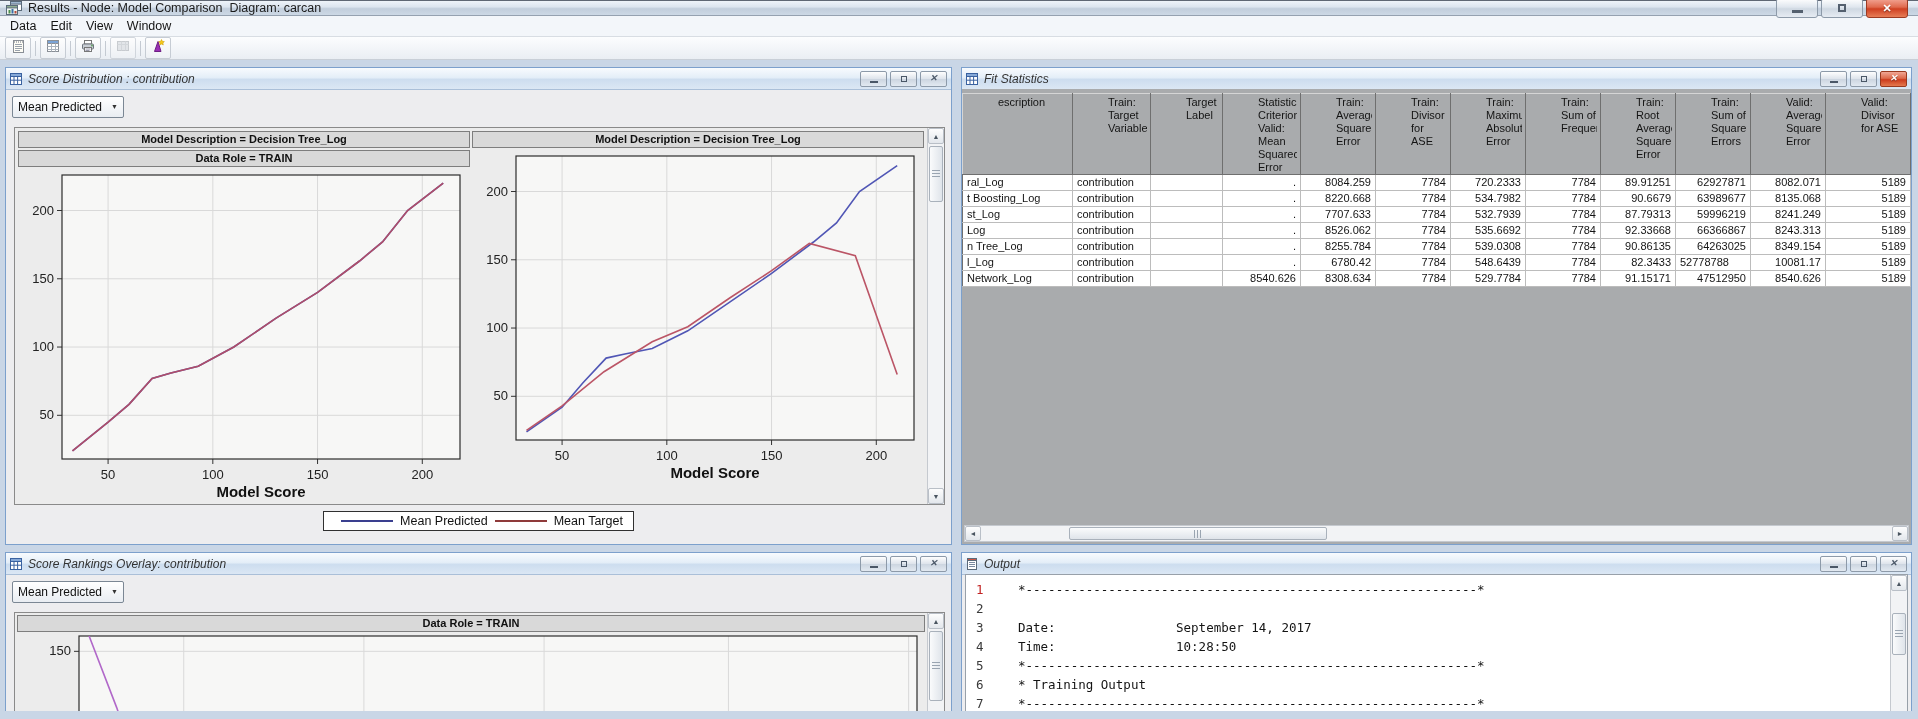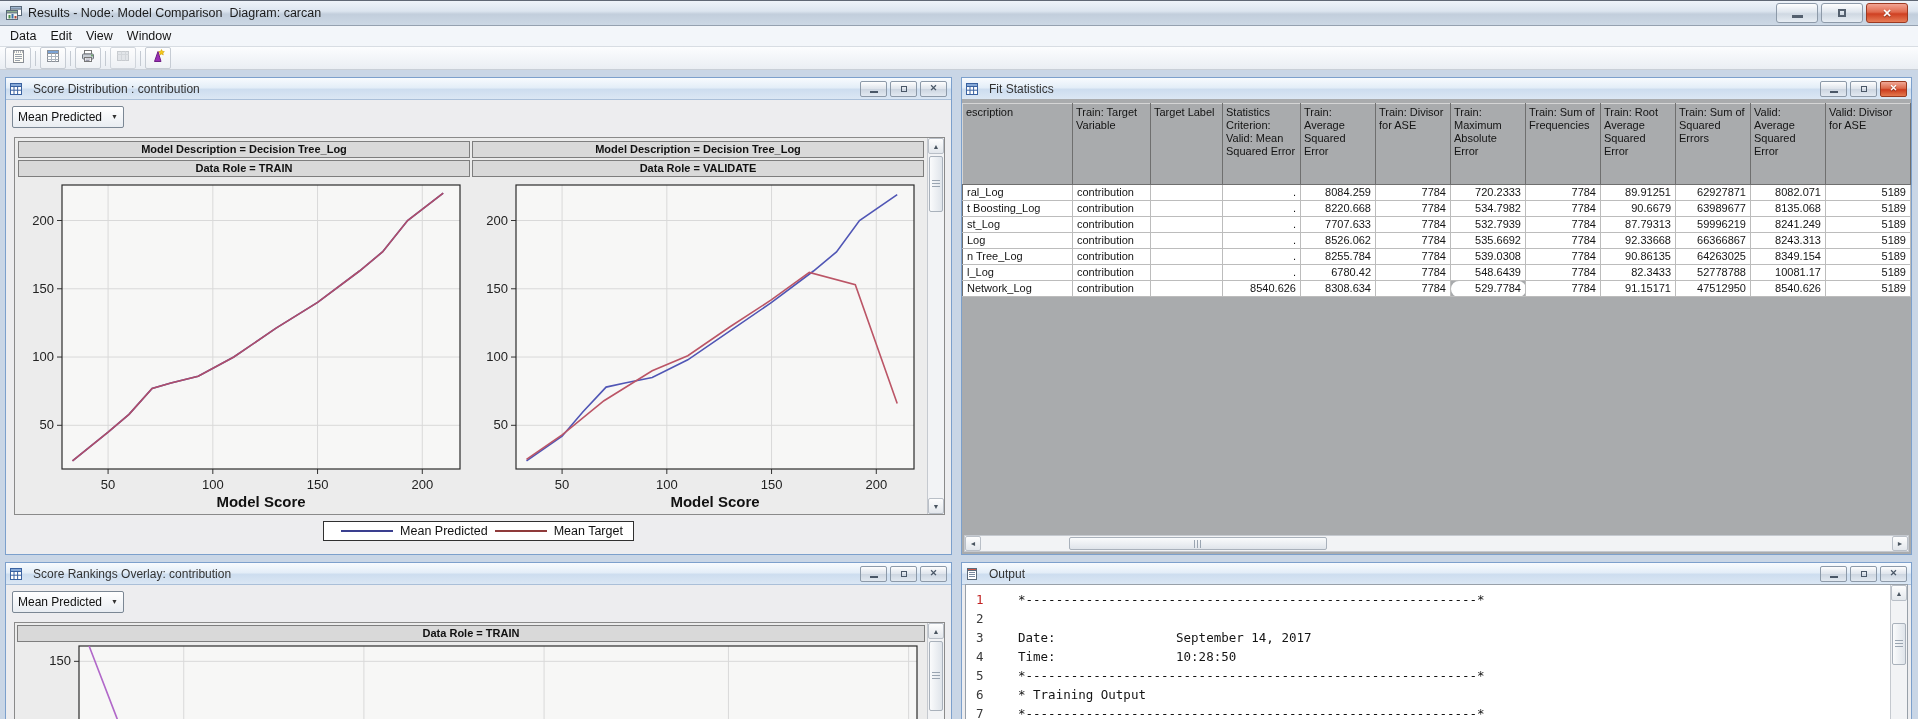--- a/index.html
+++ b/index.html
@@ -1,20 +1,20 @@
 <!DOCTYPE html>
 <html><head>
 <meta charset="utf-8">
 <style>
   html,body{margin:0;padding:0;}
   body{width:1918px;height:719px;overflow:hidden;font-family:"Liberation Sans",sans-serif;background:#c9d6e6;}
   .app{width:1918px;height:719px;position:relative;}
 
   
-  .titlebar{height:26px;border-top:1px solid #5f6774;border-bottom:1px solid #95a1b0;
+  .titlebar{height:16px;border-top:1px solid #5f6774;border-bottom:1px solid #95a1b0;
     background:linear-gradient(#eef3f9,#dce5ef 42%,#c2cedc 55%,#ccd8e5);
     display:flex;align-items:center;padding:5px 6px;box-sizing:border-box;}
   .title-ico{display:flex;margin-right:6px;}
   .title-text{font-size:12.5px;color:#1b1b1b;white-space:pre;flex:1;}
   .win-controls{display:flex;gap:3px;padding-right:4px;}
   .btn-main{width:40px;height:18px;border:1px solid #8d9aa9;border-radius:3px;
     background:linear-gradient(#fefefe,#dfe6ee 45%,#cfd8e2 55%,#e6ecf3);
     display:flex;align-items:center;justify-content:center;cursor:default;}
   .btn-main.close{background:linear-gradient(#f2a493,#e06a4e 45%,#cf4022 55%,#e77d57);border-color:#9c3a22;}
   .g-min{width:11px;height:3px;background:#54606f;margin-top:7px;}
@@ -28,21 +28,21 @@
   .tbtn{width:24px;height:20px;display:flex;align-items:center;justify-content:center;
     border:1px solid #c6ccd4;border-radius:2px;background:linear-gradient(#fefefe,#eef1f5);margin:0 1px;}
   .tbtn.disabled{opacity:.75;}
   .tsep{width:1px;height:15px;background:#c4cad2;margin:0 3px;}
 
   .workspace{position:relative;height:651px;background:#c9d6e6;overflow:hidden;}
 
   
   .panel{position:absolute;border:1px solid #7ca0cc;background:#ededef;box-sizing:border-box;overflow:hidden;}
   .ptitle{height:21px;background:linear-gradient(#f8fbfe,#e4eef8 45%,#cdddef 55%,#dbe7f4);
-    border-bottom:1px solid #aabfd8;display:flex;align-items:center;gap:5px;padding:0 4px;}
+    border-bottom:1px solid #aabfd8;display:flex;align-items:center;padding:0 4px;font-style:italic;}
   .ptext{flex:1;font-size:12px;color:#333;}
   .pbtns{display:flex;gap:3px;}
   .pbtn{width:25px;height:14px;border:1px solid #8d9aa9;border-radius:2px;
     background:linear-gradient(#fefefe,#dde3eb 50%,#ccd5e0 51%,#e2e9f1);
     display:flex;align-items:center;justify-content:center;}
   .pbtn.red{background:linear-gradient(#f0a795,#dd6a4c 45%,#cc3c1e 55%,#e4794f);border-color:#993a20;}
   .pg-min{width:8px;height:2px;background:#4a5767;margin-top:6px;}
   .pg-res{width:6px;height:6px;border:1.5px solid #4a5767;box-sizing:border-box;}
   .pg-x{font-size:9px;font-weight:bold;color:#4a5767;line-height:1;}
   .pbtn.red .pg-x{color:#fff;text-shadow:0 1px 1px rgba(0,0,0,.4);}
@@ -87,21 +87,21 @@
     border:1px solid #a9b1bb;border-radius:2px;display:flex;align-items:center;justify-content:center;box-sizing:border-box;}
   .griph{width:8px;height:8px;background:repeating-linear-gradient(90deg,#9aa5b1 0 1px,transparent 1px 3px);}
 
   
   .fs-body{position:absolute;top:21px;left:0;right:0;bottom:0;background:#a9abad;overflow:hidden;}
   table.fs-table{border-collapse:collapse;table-layout:fixed;margin-top:4px;border:1px solid #707070;
     font-size:11px;color:#141414;width:948px;}
   table.fs-table th{background:#a9abad;border-top:1px solid #d5d5d5;border-left:1px solid #d5d5d5;
     border-right:1px solid #6f6f6f;border-bottom:1px solid #6f6f6f;font-weight:normal;text-align:left;
     vertical-align:top;padding:2px 3px;box-sizing:border-box;}
-  .hcell{height:76px;line-height:13px;overflow:hidden;}
+  .hcell{height:76px;line-height:13px;overflow:hidden;margin-left:32px;}
   table.fs-table td{background:#fff;border-right:1px solid #bcbcbc;border-bottom:1px solid #bcbcbc;
     padding:0 4px;height:15px;line-height:15px;white-space:nowrap;overflow:hidden;box-sizing:border-box;}
 
   
   .sr-viewport{position:relative;margin:4px 6px 0 8px;height:170px;border:1px solid #8a8a8a;
     background:#ececec;box-sizing:border-box;padding:2px 19px 0 2px;}
 
   
   .out-wrap{position:absolute;top:21px;left:3px;right:3px;bottom:0;background:#fff;border:1px solid #98a0a9;display:flex;}
   .out-lines{flex:1;padding-top:5px;font-family:"DejaVu Sans Mono","Liberation Mono",monospace;
@@ -270,21 +270,20 @@
                   </clipPath>
                 </defs>
                 <polyline fill="none" stroke="#5056b5" stroke-width="1.6" clip-path="url(#clip-score-distribution-train)" points="54.5,281.8 90.1,253.1 111.0,235.4 134.1,209.4 152.9,204.0 180.2,197.2 215.8,178.0 257.7,149.4 299.6,123.4 341.5,92.0 364.5,72.9 389.6,41.5 425.2,14.2"></polyline>
                 <polyline fill="none" stroke="#b04e68" stroke-width="1.6" clip-path="url(#clip-score-distribution-train)" points="54.5,281.8 90.1,253.1 111.0,235.4 134.1,209.4 152.9,204.0 180.2,197.2 215.8,178.0 257.7,149.4 299.6,123.4 341.5,92.0 364.5,72.9 389.6,41.5 425.2,14.2"></polyline>
                 <text x="243" y="328" text-anchor="middle" fill="#111" font-size="15px" font-weight="bold">Model Score</text>
               </svg>
             </div>
         </div>
         <div class="chart-block">
           <div class="chart-hdr">Model Description = Decision Tree_Log</div>
-          <div class="chart-hdr">Data Role = VALIDATE</div>
           <div class="chart-svg">
               <svg width="452" height="336" style="font-family: &quot;Liberation Sans&quot;, sans-serif;">
                 <rect x="44" y="6" width="398" height="284" fill="#f7f7f6"></rect>
                 <line x1="90.08421052631579" y1="6" x2="90.08421052631579" y2="290" stroke="#d9d9d9"></line>
                 <line x1="90.08421052631579" y1="290" x2="90.08421052631579" y2="295" stroke="#333"></line>
                 <text x="90.08421052631579" y="310" text-anchor="middle" fill="#222" font-size="13px">50</text>
                 <line x1="194.82105263157897" y1="6" x2="194.82105263157897" y2="290" stroke="#d9d9d9"></line>
                 <line x1="194.82105263157897" y1="290" x2="194.82105263157897" y2="295" stroke="#333"></line>
                 <text x="194.82105263157897" y="310" text-anchor="middle" fill="#222" font-size="13px">100</text>
                 <line x1="299.5578947368421" y1="6" x2="299.5578947368421" y2="290" stroke="#d9d9d9"></line>
@@ -489,32 +488,32 @@
               <tr>
                 <td style="text-align: left;">l_Log</td>
                 <td style="text-align: left;">contribution</td>
                 <td style="text-align: left;"></td>
                 <td style="text-align: right;">.</td>
                 <td style="text-align: right;">6780.42</td>
                 <td style="text-align: right;">7784</td>
                 <td style="text-align: right;">548.6439</td>
                 <td style="text-align: right;">7784</td>
                 <td style="text-align: right;">82.3433</td>
-                <td style="text-align: right;">52778788</td>
+                <td style="text-align: left;">52778788</td>
                 <td style="text-align: right;">10081.17</td>
                 <td style="text-align: right;">5189</td>
               </tr>
               <tr>
                 <td style="text-align: left;">Network_Log</td>
                 <td style="text-align: left;">contribution</td>
                 <td style="text-align: left;"></td>
                 <td style="text-align: right;">8540.626</td>
                 <td style="text-align: right;">8308.634</td>
                 <td style="text-align: right;">7784</td>
-                <td style="text-align: right; border-radius: 8px;">529.7784</td>
+                <td style="text-align: right;">529.7784</td>
                 <td style="text-align: right;">7784</td>
                 <td style="text-align: right;">91.15171</td>
                 <td style="text-align: right;">47512950</td>
                 <td style="text-align: right;">8540.626</td>
                 <td style="text-align: right;">5189</td>
               </tr>
             </tbody>
         </table>
         <div class="hscroll">
           <div class="hsb-btn left">◄</div>

